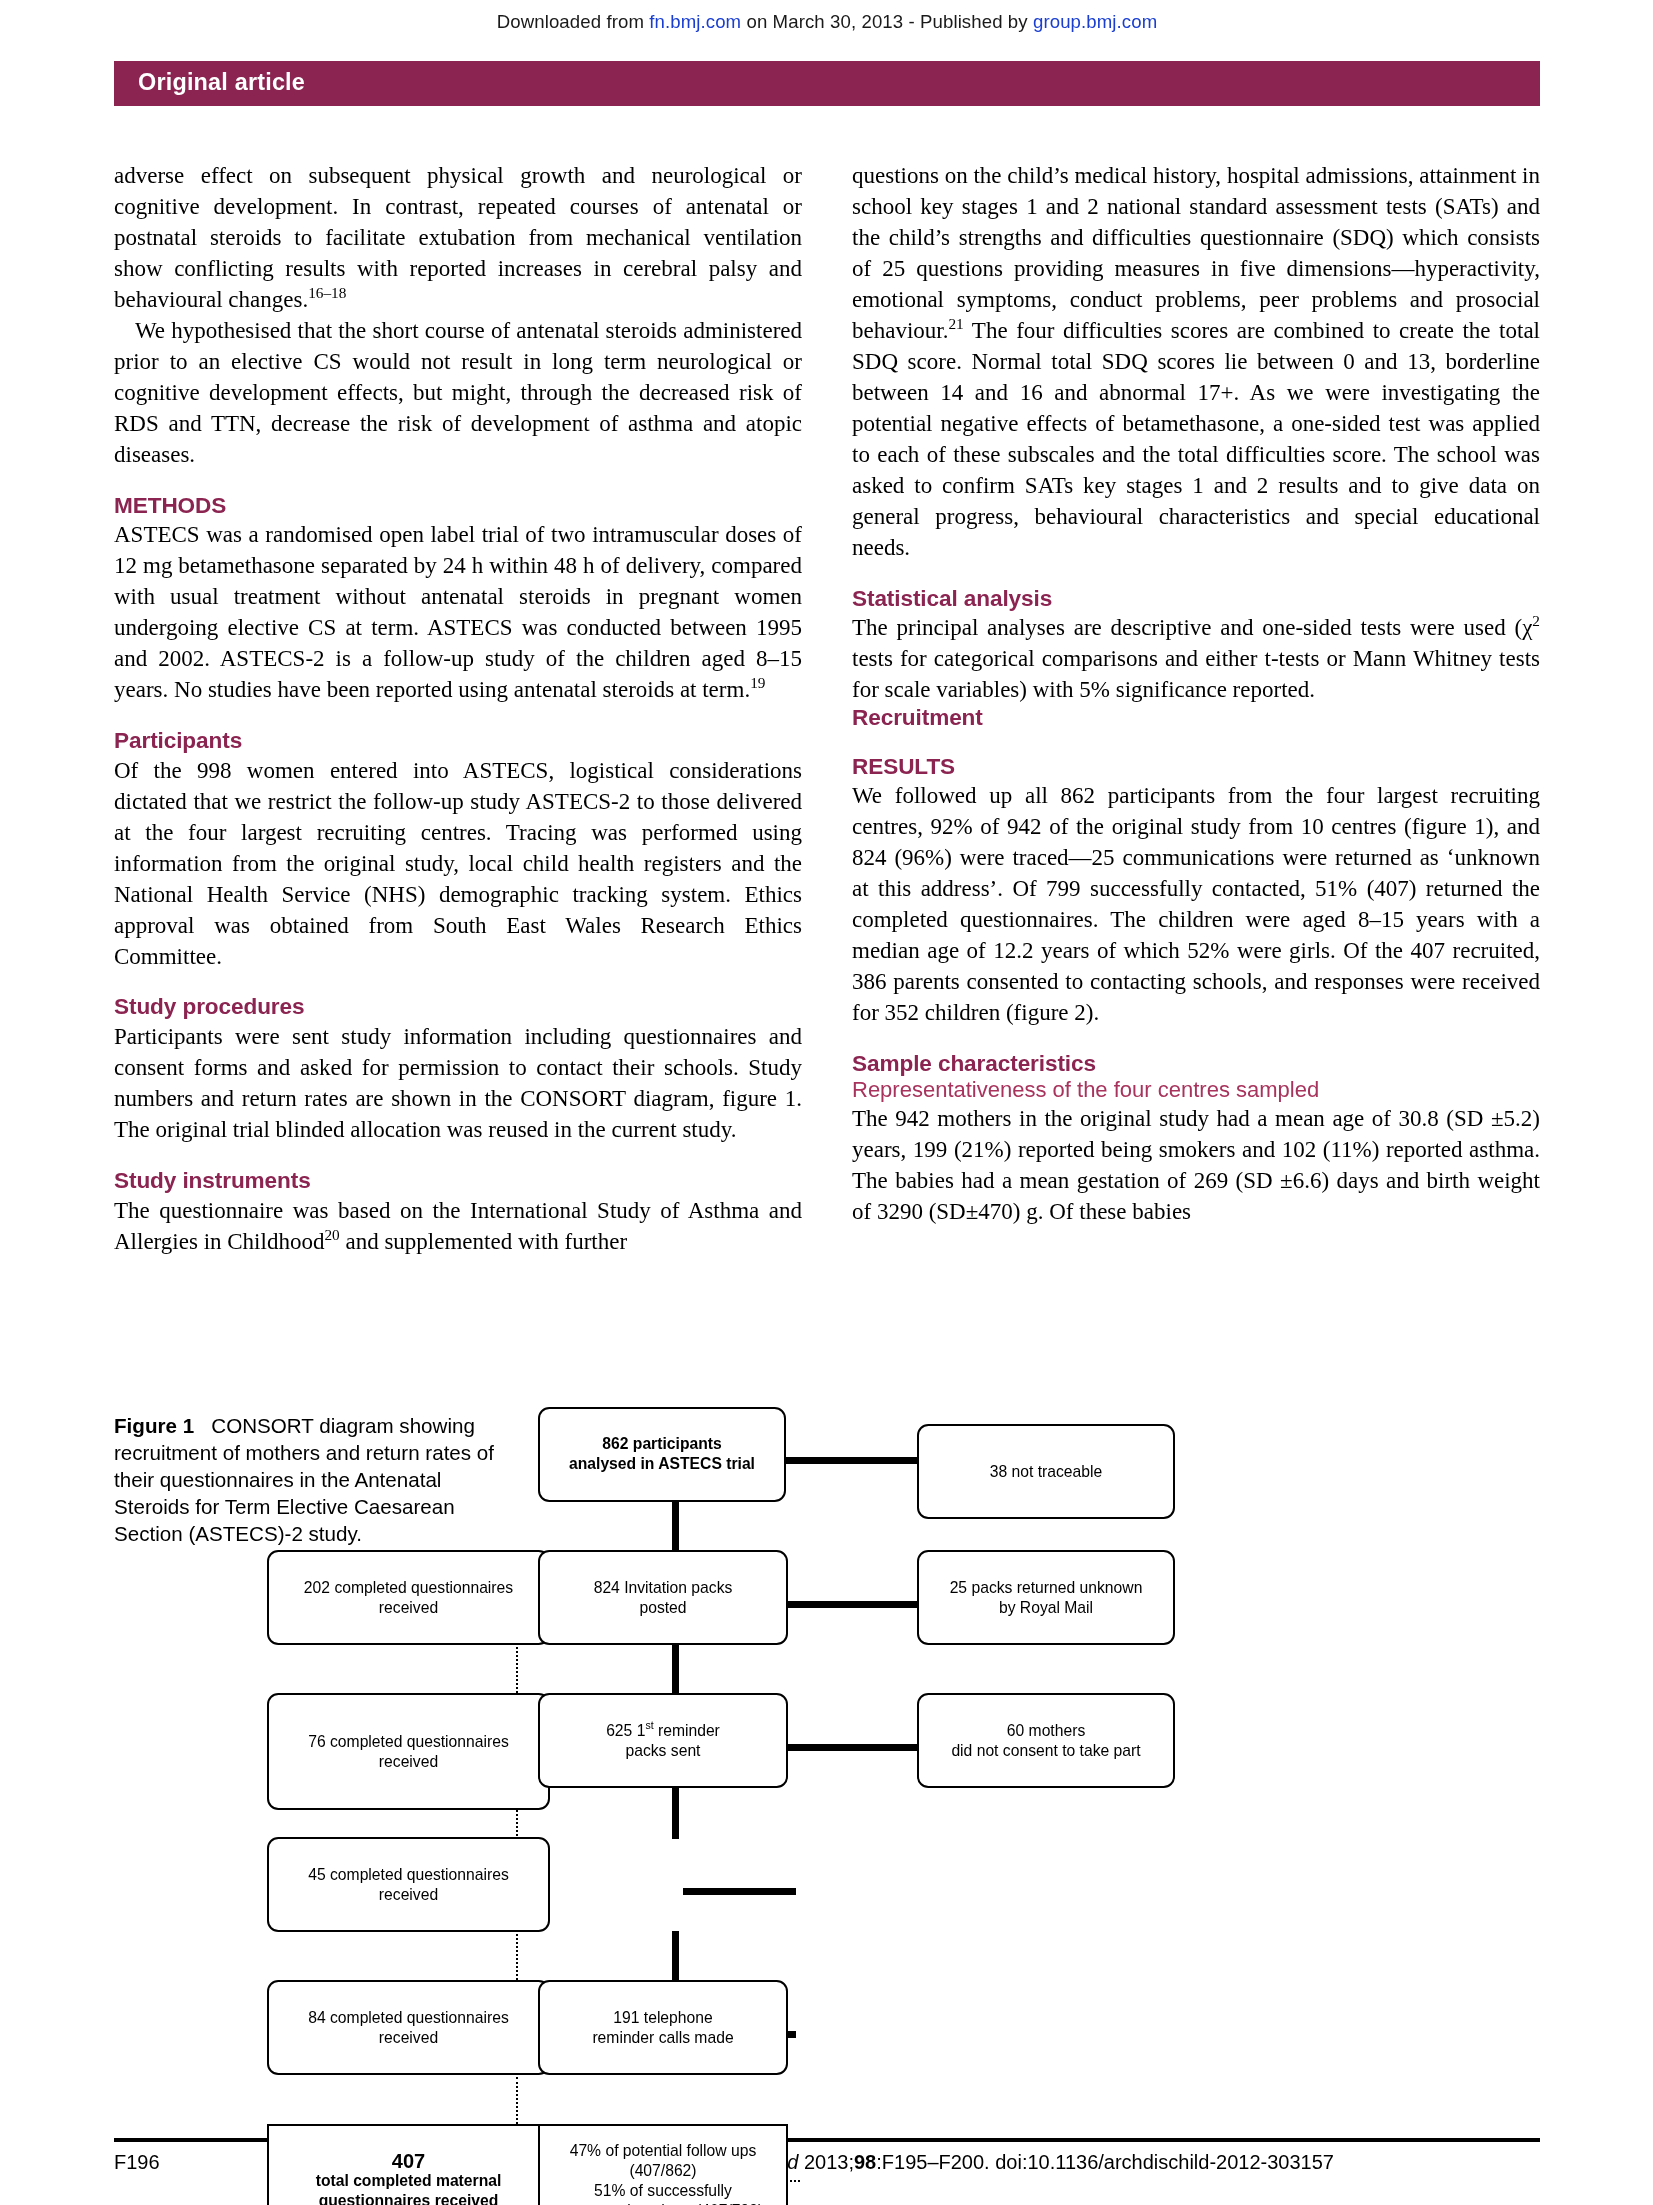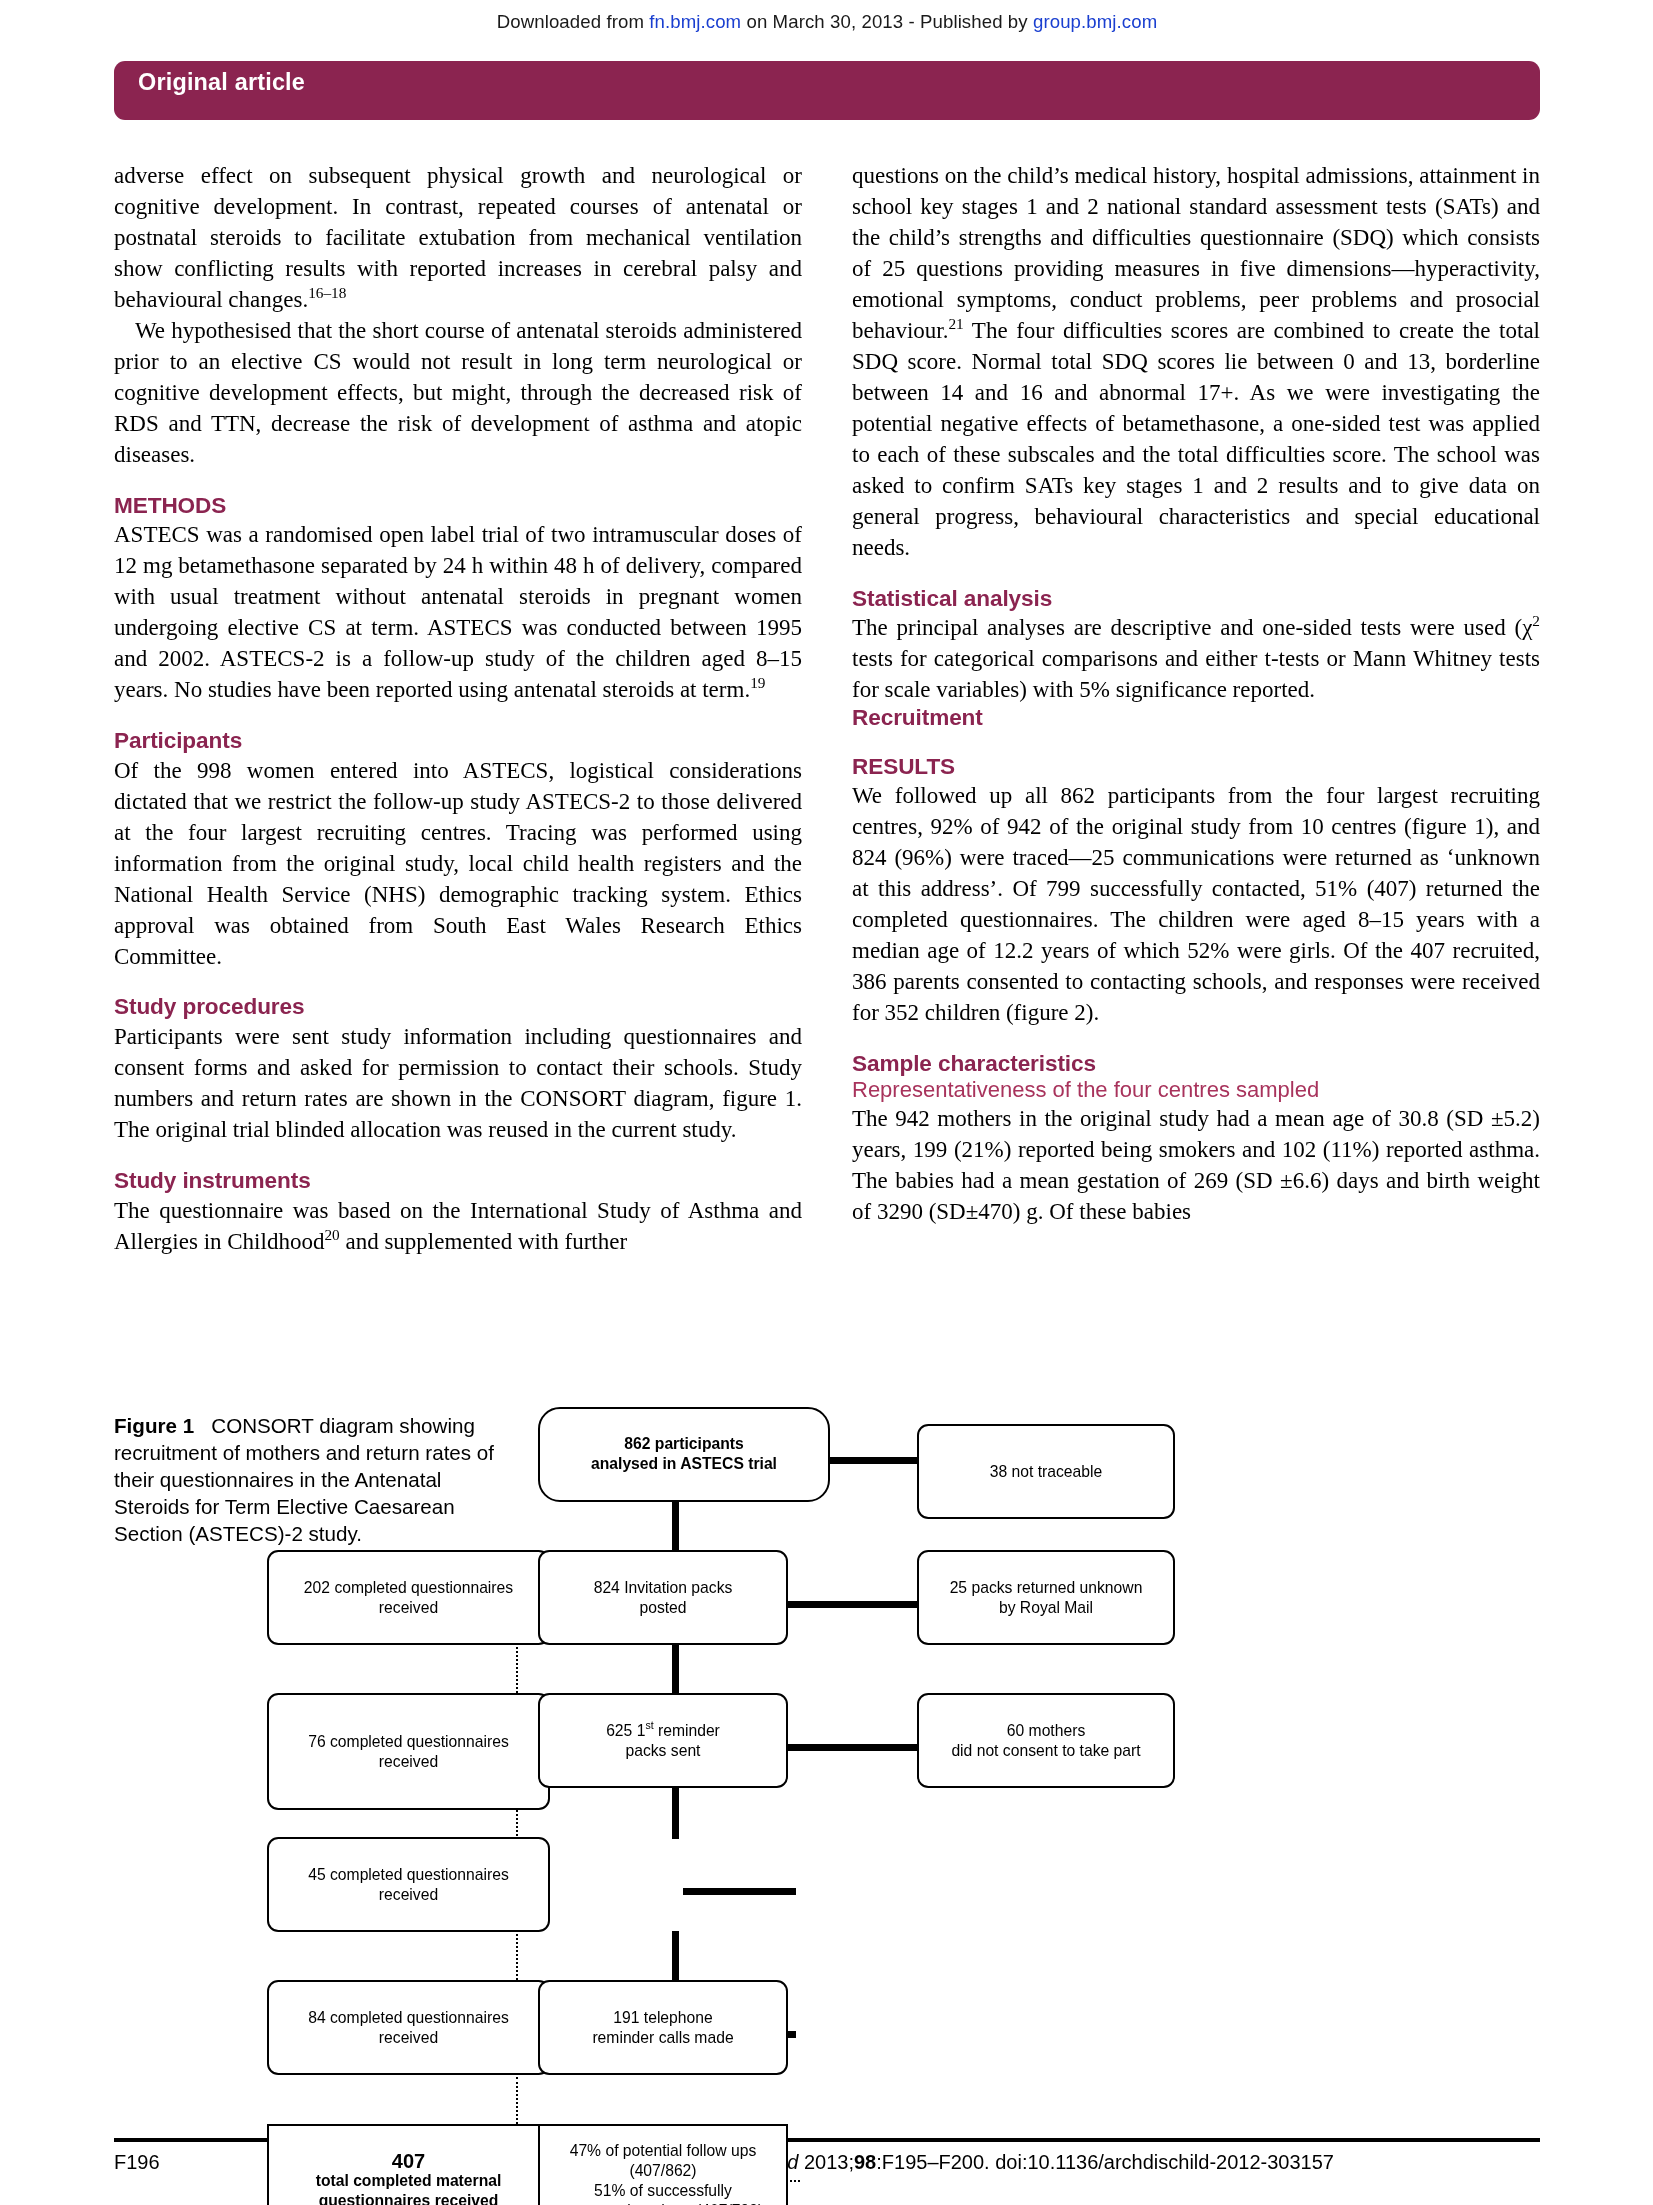--- a/index.html
+++ b/index.html
@@ -18,23 +18,22 @@
     position:absolute; top:11.3px; left:0; width:1654px;
     text-align:center;
     font-family:"Liberation Sans", sans-serif;
     font-size:18.6px; color:#1a1a1a; letter-spacing:0.1px;
   }
   .download-bar a { color:#1a3fd0; text-decoration:none; }
 
   
   .article-header {
     position:absolute; top:61px; left:114px;
-    width:1426px; height:59px;
+    width:1426px; height:45px;
     background:#8b2450;
-    border-radius:11px;
   }
   .article-header .label {
     position:absolute; left:24px; top:8px;
     color:#ffffff;
     font-family:"Liberation Sans", sans-serif;
     font-weight:bold; font-size:23.4px; letter-spacing:0.2px;
   }
 
   
   .cols { position:absolute; top:148px; left:114px; width:1426px; }
@@ -191,21 +190,21 @@
       <div class="hline" style="left:141px; top:483px; width:113px;"></div>
       <div class="vline" style="left:130px; top:526px; height:52px;"></div>
       <div class="hline" style="left:141px; top:626px; width:113px;"></div>
 
       <div class="dotted-v" style="left:-26px; top:242px; height:50px;"></div>
       <div class="dotted-v" style="left:-26px; top:385px; height:50px;"></div>
       <div class="dotted-v" style="left:-26px; top:529px; height:50px;"></div>
       <div class="dotted-v" style="left:-26px; top:672px; height:55px;"></div>
       <div class="dotted-h" style="left:137px; top:775px; width:121px;"></div>
 
-      <div class="node bold" style="left:-4px; top:1.6px; width:292px; height:95px; white-space:pre-line;border-radius:22px;">862 participants
+      <div class="node bold" style="left:-4px; top:1.6px; width:248px; height:95px; white-space:pre-line;">862 participants
 analysed in ASTECS trial</div>
 
       <div class="node" style="left:375px; top:19px; width:258px; height:95px;">38 not traceable</div>
 
       <div class="node" style="left:-275px; top:145px; width:283px; height:95px; white-space:pre-line;">202 completed questionnaires
 received</div>
 
       <div class="node" style="left:-4px; top:145px; width:250px; height:95px; white-space:pre-line;">824 Invitation packs
 posted</div>
 

